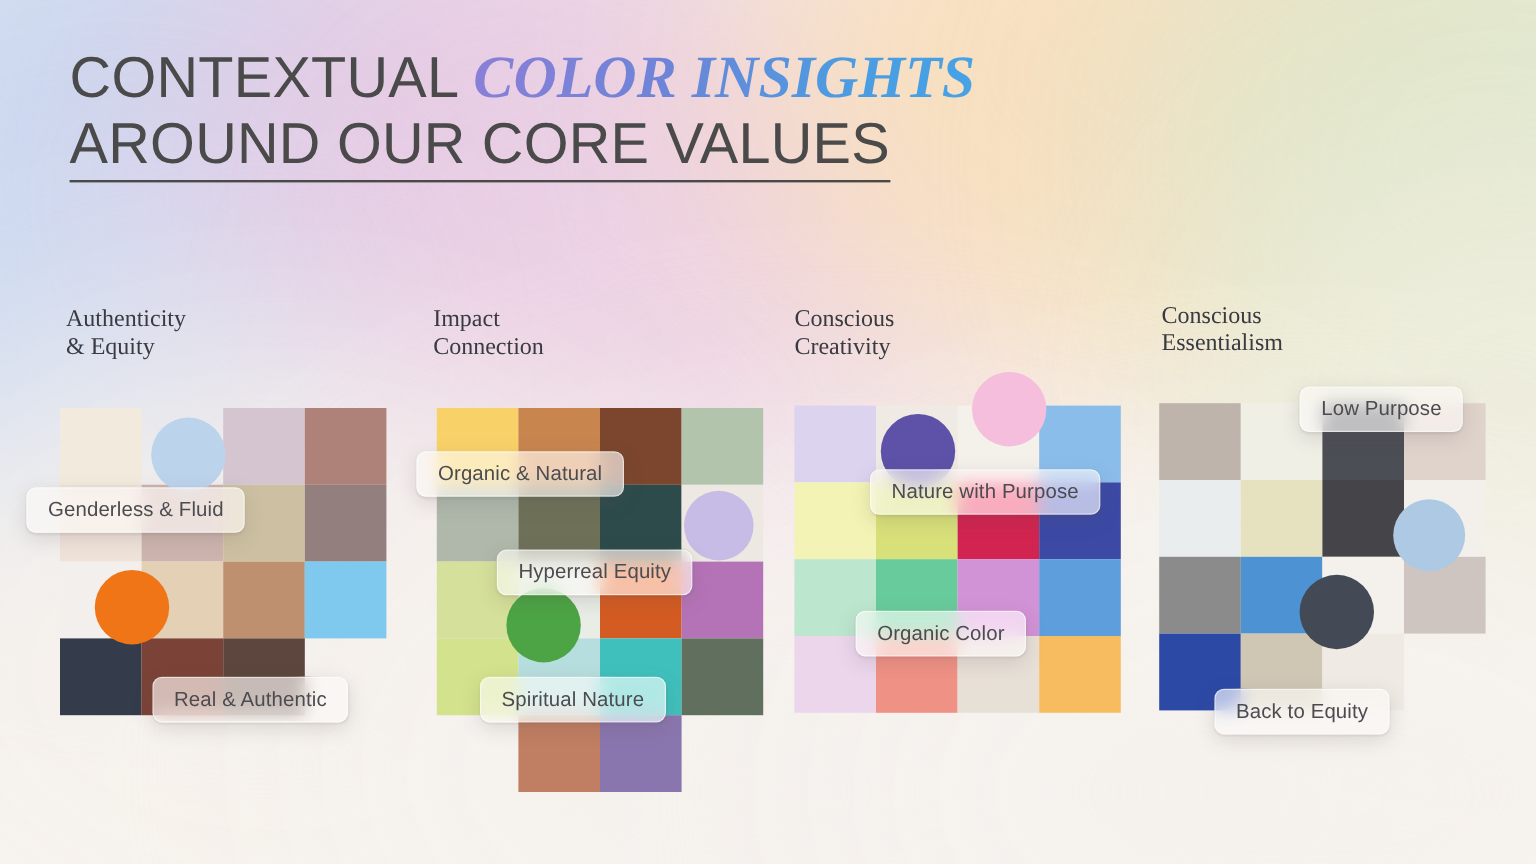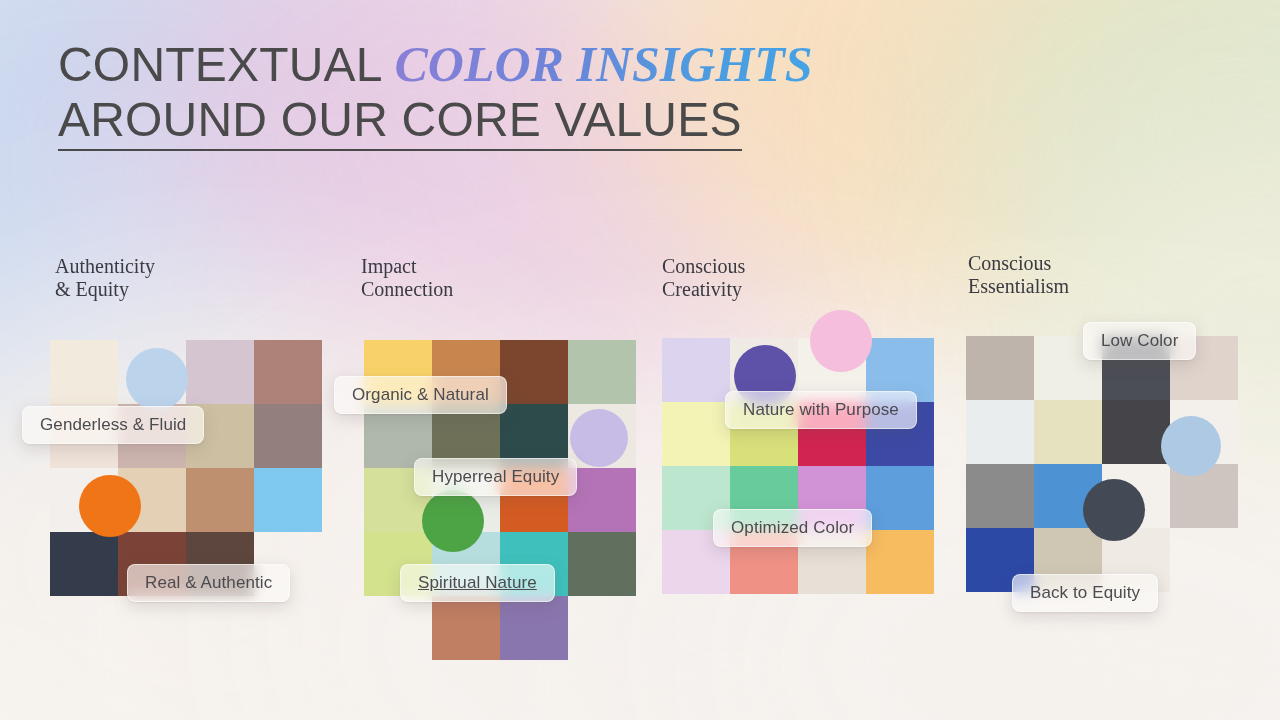--- a/index.html
+++ b/index.html
@@ -187,27 +187,27 @@
         <div class="cell" title="#B7DEDE" style="background: rgb(183, 222, 222);"></div>
         <div class="cell" title="#3FC0BC" style="background: rgb(63, 192, 188);"></div>
         <div class="cell" title="#61705E" style="background: rgb(97, 112, 94);"></div>
         <div class="cell empty" title=""></div>
         <div class="cell" title="#C07E62" style="background: rgb(192, 126, 98);"></div>
         <div class="cell" title="#8A76AE" style="background: rgb(138, 118, 174);"></div>
         <div class="cell empty" title=""></div>
       </div>
       <div class="dot" style="left: 570px; top: 409px; width: 58px; height: 58px; background: rgb(199, 188, 230);"></div>
       <div class="dot" style="left: 422px; top: 490px; width: 62px; height: 62px; background: rgb(76, 164, 68);"></div>
-      <div class="pill" style="left: 334px; top: 376px;">
+      <div class="pill" style="left: 347px; top: 376px;">
         <span>Organic &amp; Natural</span>
       </div>
       <div class="pill" style="left: 414px; top: 458px;">
         <span>Hyperreal Equity</span>
       </div>
-      <div class="pill" style="left: 400px; top: 564px; text-decoration: underline;">
+      <div class="pill" style="left: 400px; top: 564px;">
         <span>Spiritual Nature</span>
       </div>
       <div class="column" style="left: 662px; top: 255px;">
         <div class="col-heading">Conscious
 Creativity</div>
       </div>
       <div class="grid" style="left: 662px; top: 338px; grid-template-columns: repeat(4, 68px);">
         <div class="cell" title="#DCD4EF" style="background: rgb(220, 212, 239);"></div>
         <div class="cell" title="#EFEAE4" style="background: rgb(239, 234, 228);"></div>
         <div class="cell" title="#F4F0EA" style="background: rgb(244, 240, 234);"></div>
@@ -224,21 +224,21 @@
         <div class="cell" title="#F09185" style="background: rgb(240, 145, 133);"></div>
         <div class="cell" title="#E7E0D7" style="background: rgb(231, 224, 215);"></div>
         <div class="cell" title="#F8BC60" style="background: rgb(248, 188, 96);"></div>
       </div>
       <div class="dot" style="left: 734px; top: 345px; width: 62px; height: 62px; background: rgb(93, 81, 168);"></div>
       <div class="dot" style="left: 810px; top: 310px; width: 62px; height: 62px; background: rgb(244, 190, 220);"></div>
       <div class="pill" style="left: 725px; top: 391px;">
         <span>Nature with Purpose</span>
       </div>
       <div class="pill" style="left: 713px; top: 509px;">
-        <span>Optimized Color</span>
+        <span>Organic Color</span>
       </div>
       <div class="column" style="left: 968px; top: 252px;">
         <div class="col-heading">Conscious
 Essentialism</div>
       </div>
       <div class="grid" style="left: 966px; top: 336px; grid-template-columns: repeat(4, 68px);">
         <div class="cell" title="#BFB4AC" style="background: rgb(191, 180, 172);"></div>
         <div class="cell" title="#EFEFE6" style="background: rgb(239, 239, 230);"></div>
         <div class="cell" title="#4C4E55" style="background: rgb(76, 78, 85);"></div>
         <div class="cell" title="#E0D3CC" style="background: rgb(224, 211, 204);"></div>
@@ -251,20 +251,20 @@
         <div class="cell" title="#F4F1EC" style="background: rgb(244, 241, 236);"></div>
         <div class="cell" title="#CEC5C1" style="background: rgb(206, 197, 193);"></div>
         <div class="cell" title="#2C49A6" style="background: rgb(44, 73, 166);"></div>
         <div class="cell" title="#CFC6B4" style="background: rgb(207, 198, 180);"></div>
         <div class="cell" title="#EFEAE3" style="background: rgb(239, 234, 227);"></div>
         <div class="cell empty" title=""></div>
       </div>
       <div class="dot" style="left: 1161px; top: 416px; width: 60px; height: 60px; background: rgb(174, 201, 227);"></div>
       <div class="dot" style="left: 1083px; top: 479px; width: 62px; height: 62px; background: rgb(67, 74, 86);"></div>
       <div class="pill" style="left: 1083px; top: 322px;">
-        <span>Low Color</span>
+        <span>Low Purpose</span>
       </div>
       <div class="pill" style="left: 1012px; top: 574px;">
         <span>Back to Equity</span>
       </div>
     </div>
 
 </div>
 
 </body></html>

